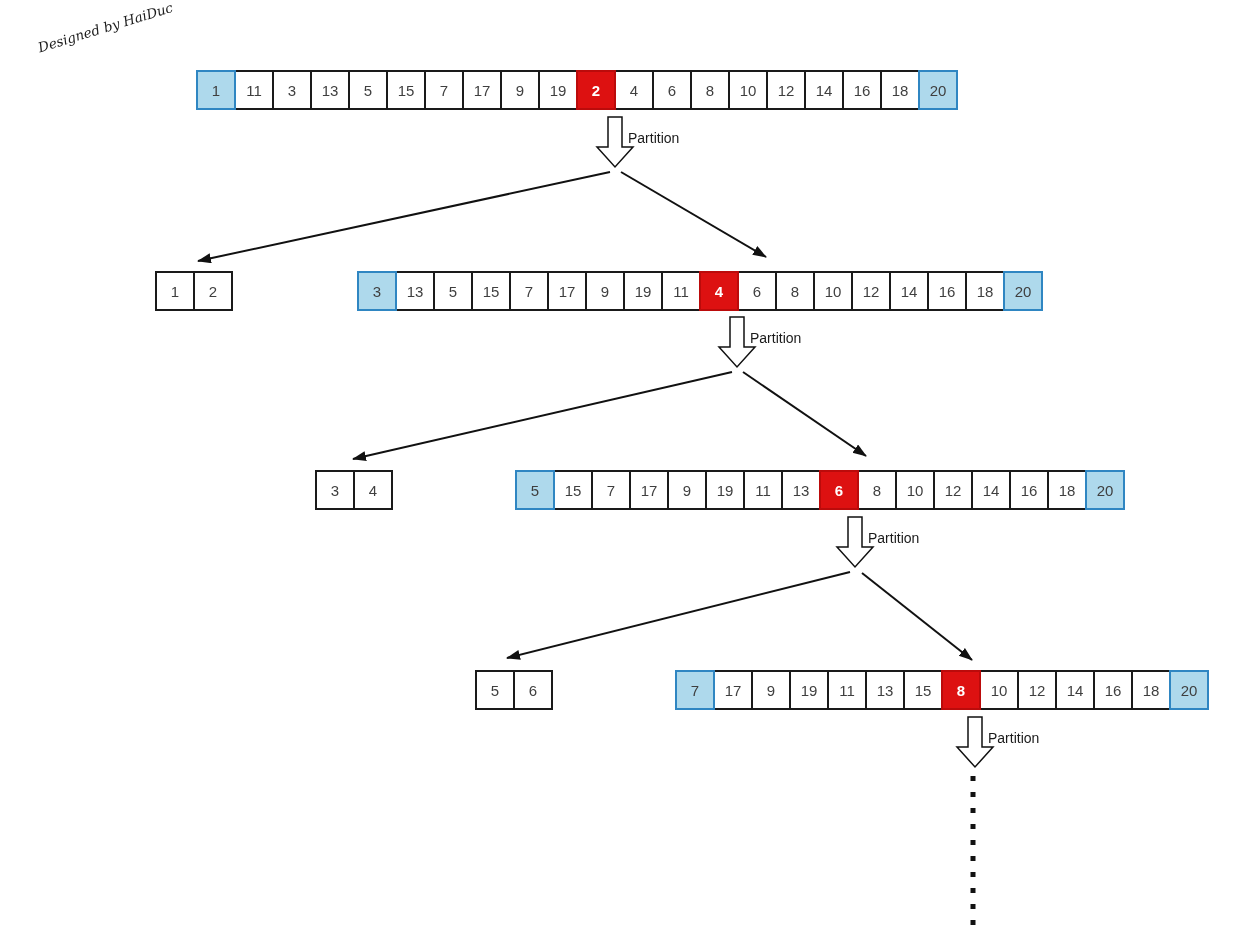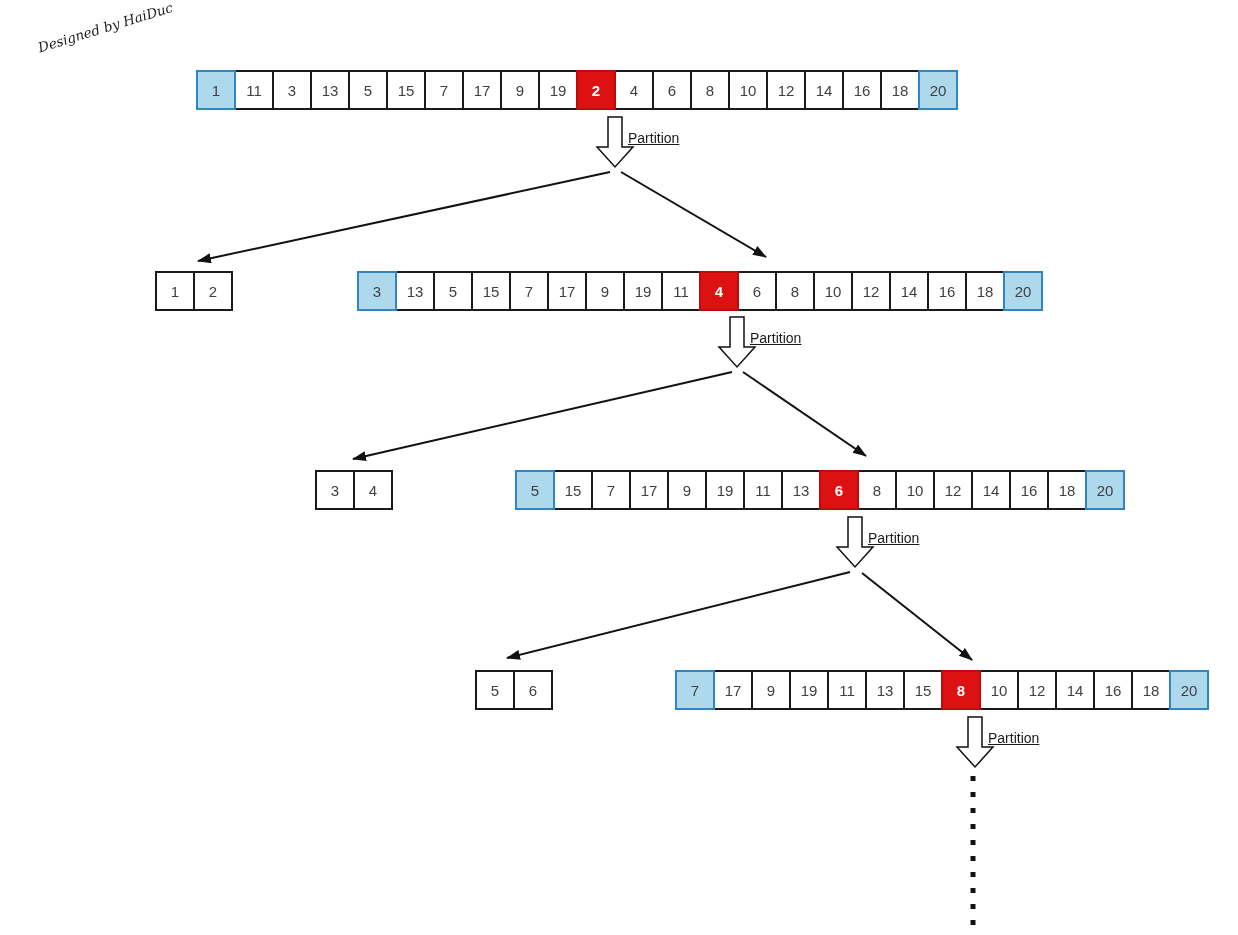--- a/index.html
+++ b/index.html
@@ -51,21 +51,20 @@
     border-color: var(--pivot-border, #bb0b0b);
     color: var(--pivot-text, #ffffff);
     font-weight: bold;
     position: relative; z-index: 2;
   }
   .partition-label {
     position: absolute;
     font-size: 14px;
     color: #1a1a1a;
     white-space: nowrap;
-    text-decoration: underline;
   }
 </style>
 </head>
 <body>
 
 <div id="canvas">
   <div id="credit">Designed by HaiDuc</div>
 
   <svg id="arrow-layer" viewBox="0 0 1238 935" xmlns="http://www.w3.org/2000/svg">
     <defs>

